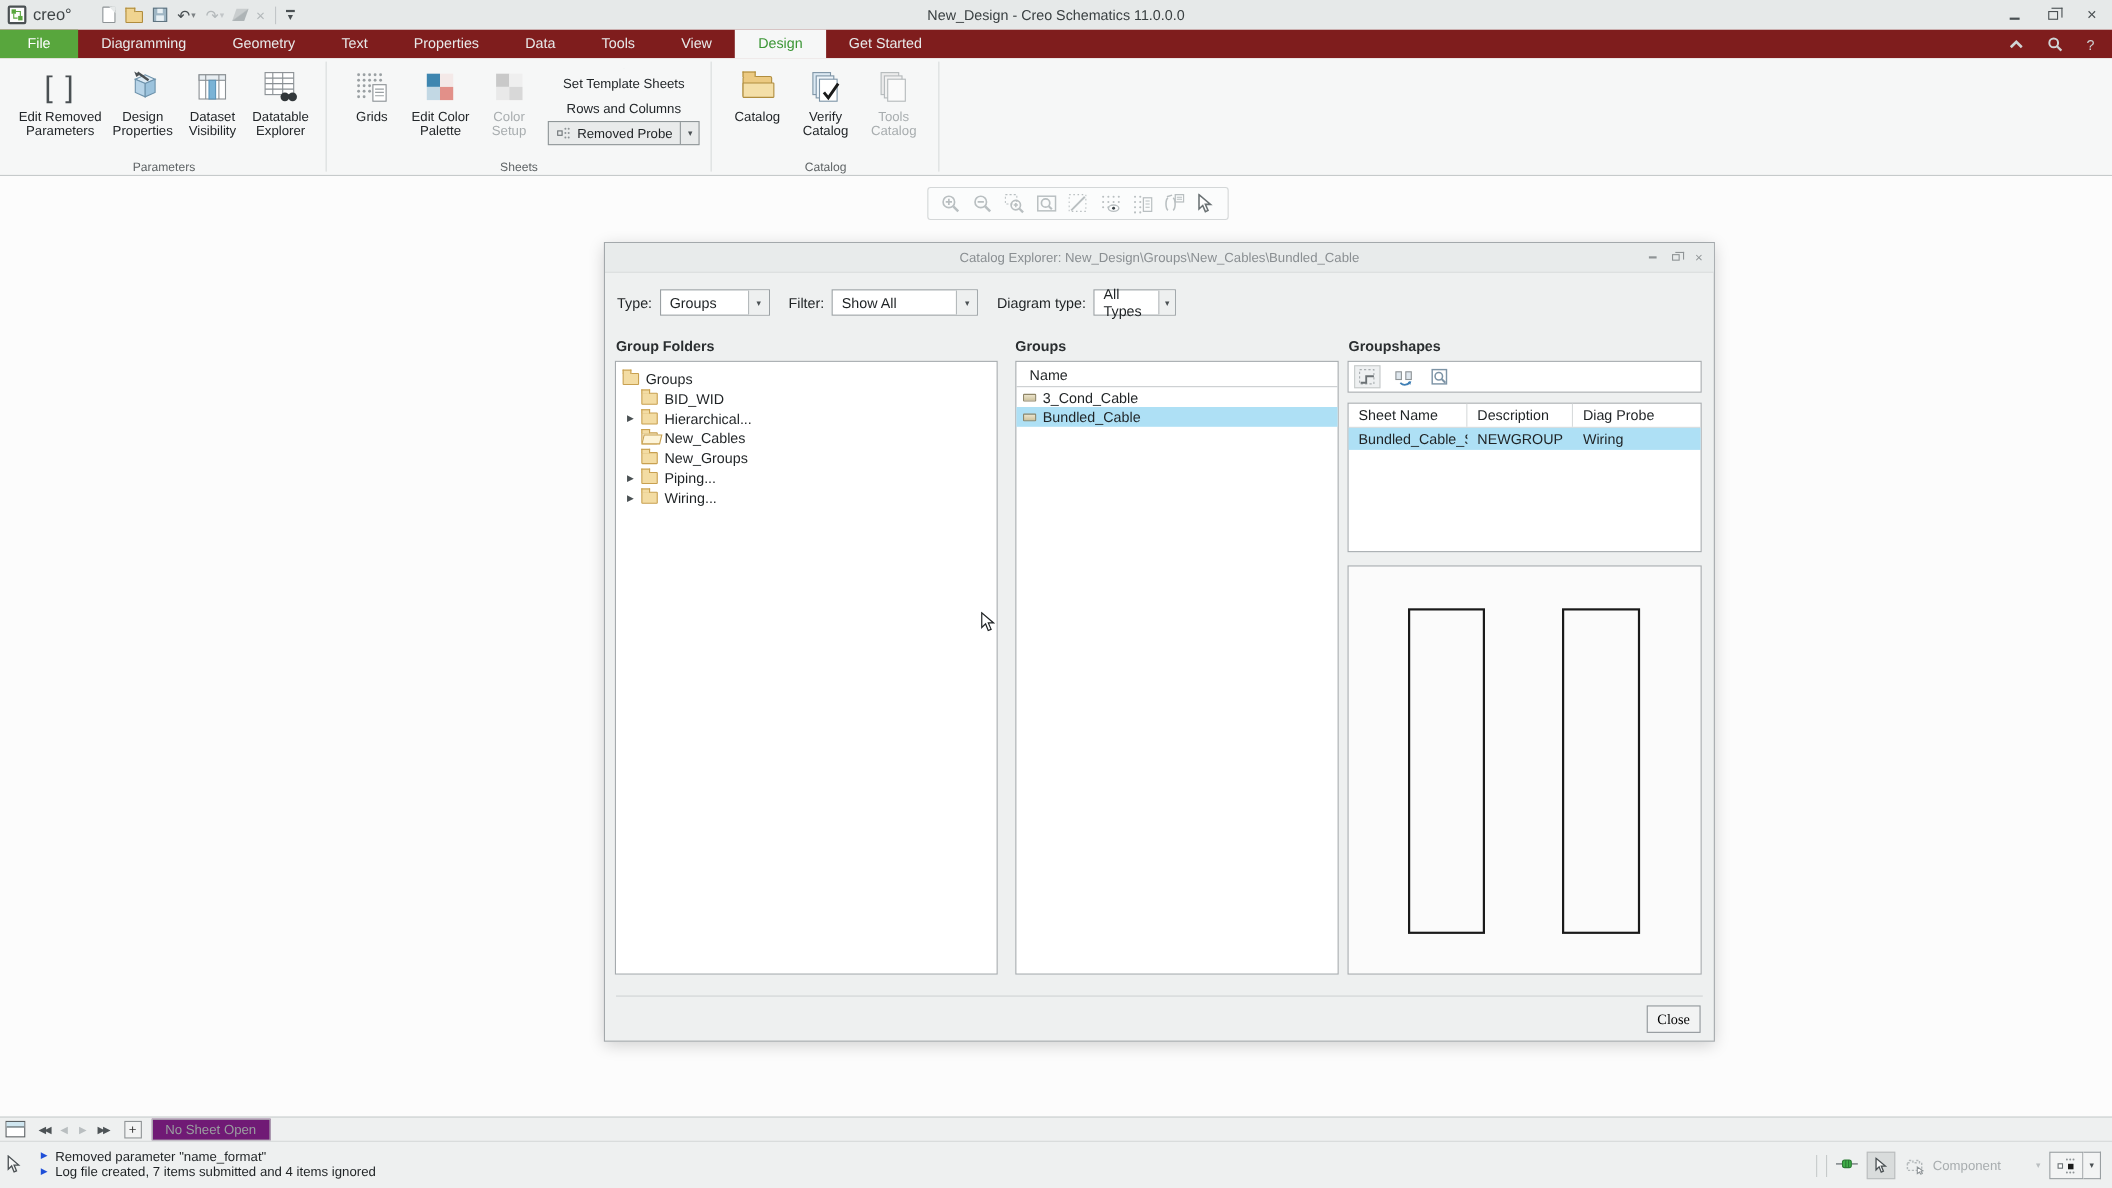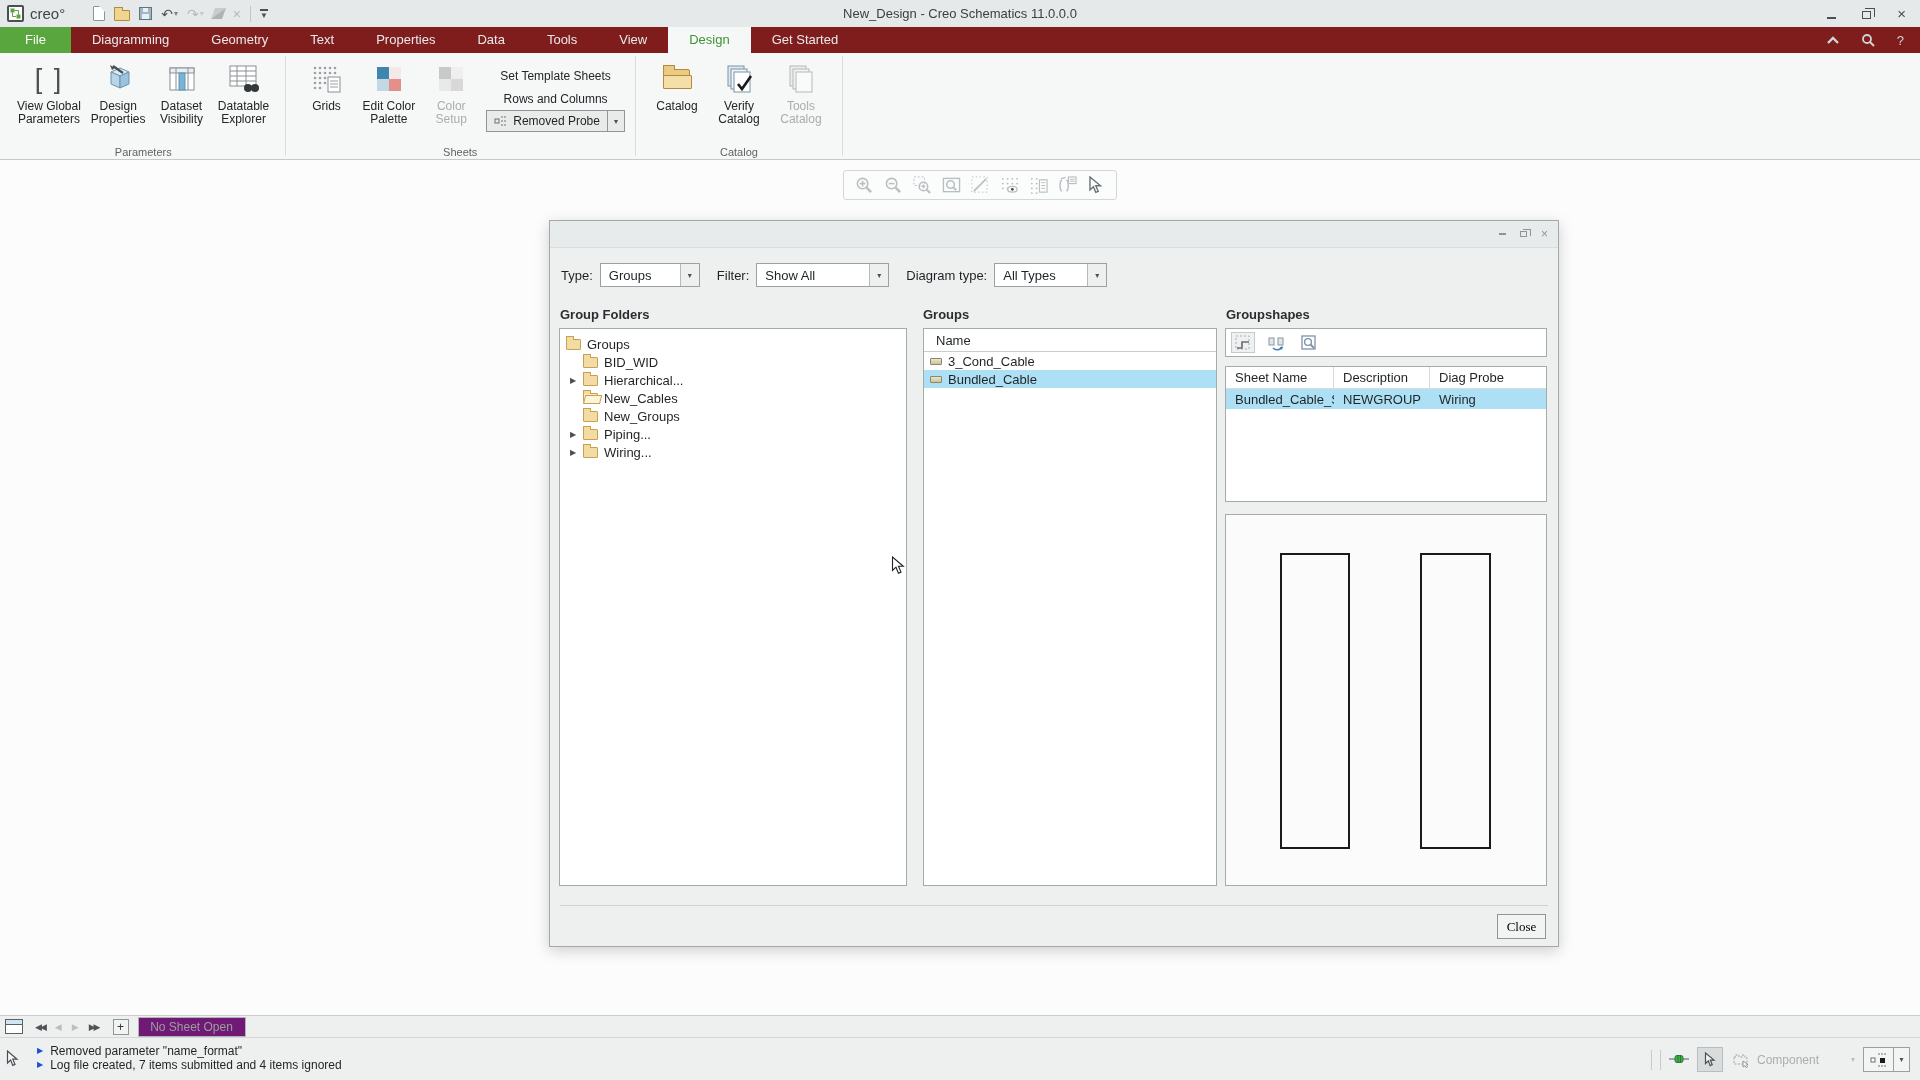--- a/index.html
+++ b/index.html
@@ -217,21 +217,21 @@
       <span class="tbi">?</span>
     </div>
   </div>
 
   <div class="ribbon">
     <div class="rgroup">
       <div class="bigbtn">
         <span class="ic">
             <span class="brackets">[ ]</span>
           </span>
-        <span class="lbl">View Global</span>
+        <span class="lbl">Edit Removed</span>
         <span class="lbl">Parameters</span>
       </div>
       <div class="bigbtn">
         <span class="ic">
           <svg width="30" height="30" viewBox="0 0 30 30">
               <polygon points="8,8 17,4 26,8 17,12" fill="#dceaf4" stroke="#6d92ab"></polygon>
               <polygon points="8,8 17,12 17,24 8,20" fill="#b7d4e8" stroke="#6d92ab"></polygon>
               <polygon points="26,8 17,12 17,24 26,20" fill="#9cc3dd" stroke="#6d92ab"></polygon>
               <path d="M10 2 L20 9" stroke="#4a5053" stroke-width="2.2"></path>
               <path d="M7 1 L12 4 L9 6 Z" fill="#4a5053"></path>
@@ -495,20 +495,21 @@
       </span>
     <span class="cvt en">
         <svg width="16" height="18" viewBox="0 0 16 18">
           <path d="M2 1 L2 14 L5.4 10.8 L7.8 16.4 L10.2 15.3 L7.8 9.8 L12.5 9.8 Z" fill="#fdfdfd" stroke="#6a7173" stroke-width="1.4"></path>
         </svg>
       </span>
   </div>
 
   <div class="dialog">
     <div class="dlg-titlebar">
+      <span class="dlg-title">Catalog Explorer: New_Design\Groups\New_Cables\Bundled_Cable</span>
       <span class="dlg-controls">
         <span class="dc">
             <span class="glyph-min" style="width:7px"></span>
           </span>
         <span class="dc">
             <span class="box-restore"></span>
           </span>
         <span class="dc">×</span>
       </span>
     </div>
@@ -520,21 +521,21 @@
         <span class="fdd">▾</span>
       </span>
       <span style="width:17px"></span>
       <span class="flabel">Filter:</span>
       <span class="fcombo" style="width:133px">
         <span class="fval">Show All</span>
         <span class="fdd">▾</span>
       </span>
       <span style="width:17px"></span>
       <span class="flabel">Diagram type:</span>
-      <span class="fcombo" style="width:113px">
+      <span class="fcombo" style="width:75px">
         <span class="fval">All Types</span>
         <span class="fdd">▾</span>
       </span>
     </div>
 
     <span class="panel-h" style="left:10px">Group Folders</span>
     <span class="panel-h" style="left:373px">Groups</span>
     <span class="panel-h" style="left:676px">Groupshapes</span>
 
     <div class="panel" style="left:9px; top:107px; width:348px; height:558px;">

